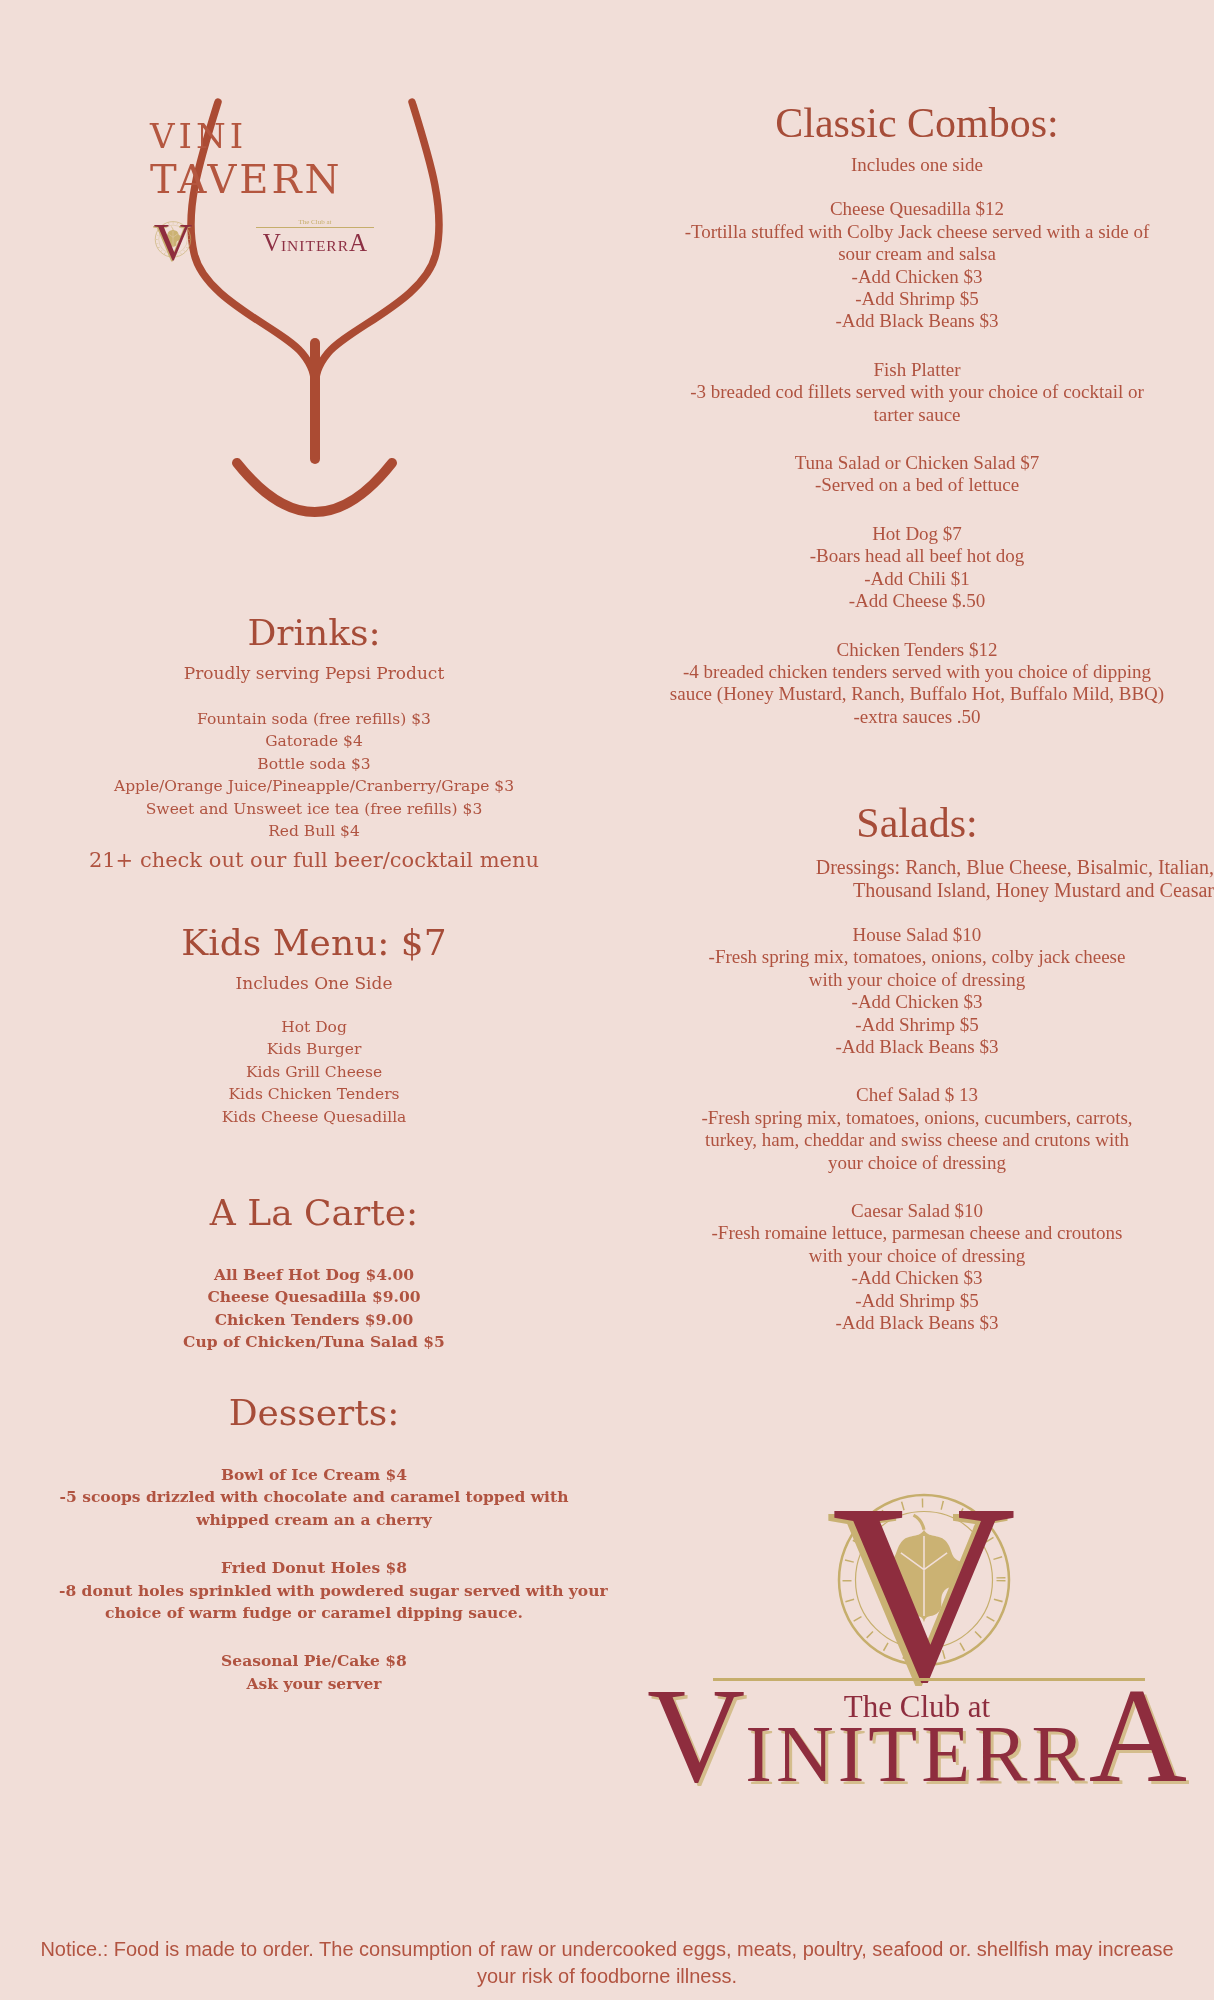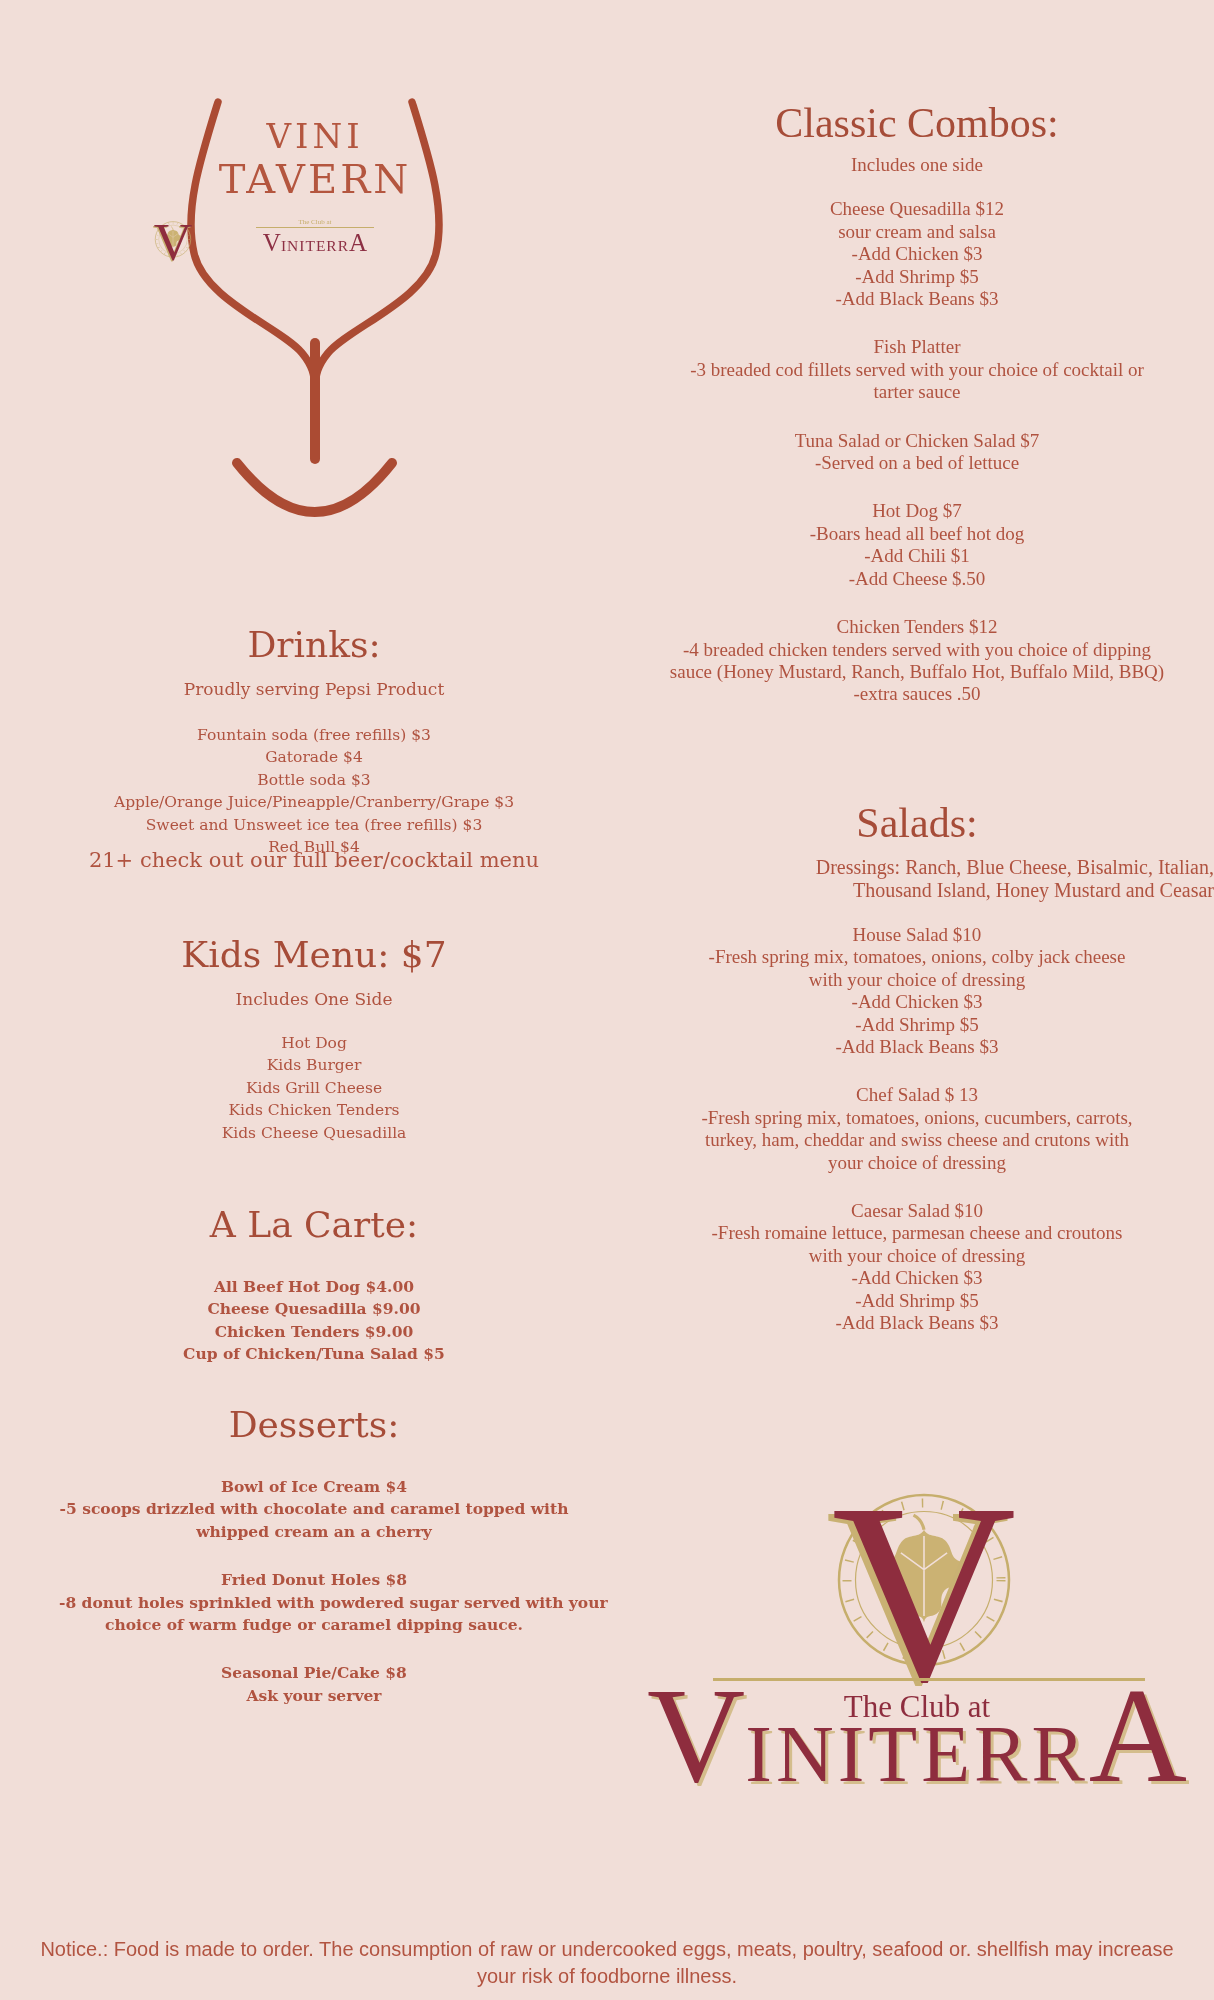--- a/index.html
+++ b/index.html
@@ -10,32 +10,32 @@
   html,body{margin:0;padding:0;}
   body{
     width:1214px;height:2000px;position:relative;overflow:hidden;
     background:var(--background);
     font-family:"DejaVu Serif",serif;color:var(--text);
   }
   .line{white-space:nowrap;}
   
   #glass-logo{position:absolute;left:150px;top:85px;width:330px;height:440px;}
   #glass-logo svg{position:absolute;left:0;top:0;}
-  .glass-title{position:absolute;left:0;right:0;text-align:center;color:#b4563f;}
+  .glass-title{position:absolute;left:0;right:0;text-align:left;color:#b4563f;}
   #glass-line1{top:32px;font-size:34px;letter-spacing:4px;line-height:38px;}
   #glass-line2{top:72px;font-size:40px;letter-spacing:3px;line-height:44px;}
   .glass-emblem{position:absolute;left:0;right:0;top:136px;display:flex;flex-direction:column;align-items:center;}
   .mini-club{font-size:7px;line-height:8px;color:var(--gold);font-family:"Liberation Serif",serif;margin-top:-3px;}
   .mini-rule{width:118px;height:1px;background:var(--gold);margin:1px 0 2px;}
   .mini-brand{font-family:"Liberation Serif",serif;color:#8d3044;line-height:1;}
   .mini-brand .b-first,.mini-brand .b-last{font-size:25px;}
   .mini-brand .b-mid{font-size:15.5px;letter-spacing:1px;}
   
   .lsec{position:absolute;left:59px;width:510px;text-align:center;font-size:15.5px;line-height:22.4px;}
-  .lhead{font-weight:normal;font-size:36px;line-height:42px;margin:12px;color:var(--heading);}
+  .lhead{font-weight:normal;font-size:36px;line-height:42px;margin:0;color:var(--heading);}
   .lsub{font-size:17px;line-height:22px;margin-top:8px;}
   .mt22{margin-top:22px;text-align:center;} .mt24{margin-top:24px;} .mt30{margin-top:30px;font-weight:bold;}
   #beer-note{position:absolute;left:59px;top:846px;width:510px;text-align:center;font-size:21px;line-height:28px;}
   
   .rsec{position:absolute;left:620px;width:594px;text-align:center;
         font-family:"Liberation Serif",serif;font-size:19px;line-height:22.4px;}
   .rhead{font-weight:normal;font-size:42px;line-height:46px;margin:0 0 8px;color:var(--heading);}
   #salads-section .rhead{margin-bottom:10px;margin-top:14px;}
   .rsub{margin-bottom:22px;}
   .rsub2{font-size:20px;line-height:23px;margin-bottom:22px;text-align:right;}
@@ -142,20 +142,21 @@
       </div>
     </div>
 </div>
 
 <div class="rsec" style="top:100px">
   <h2 class="rhead">Classic Combos:</h2>
   <div class="rsub">Includes one side</div>
   <div>
       <div class="menu-group">
         <div class="line">Cheese Quesadilla $12</div>
+        <div class="line">-Tortilla stuffed with Colby Jack cheese served with a side of</div>
         <div class="line">sour cream and salsa</div>
         <div class="line">-Add Chicken $3</div>
         <div class="line">-Add Shrimp $5</div>
         <div class="line">-Add Black Beans $3</div>
       </div>
       <div class="menu-group">
         <div class="line">Fish Platter</div>
         <div class="line">-3 breaded cod fillets served with your choice of cocktail or</div>
         <div class="line">tarter sauce</div>
       </div>

